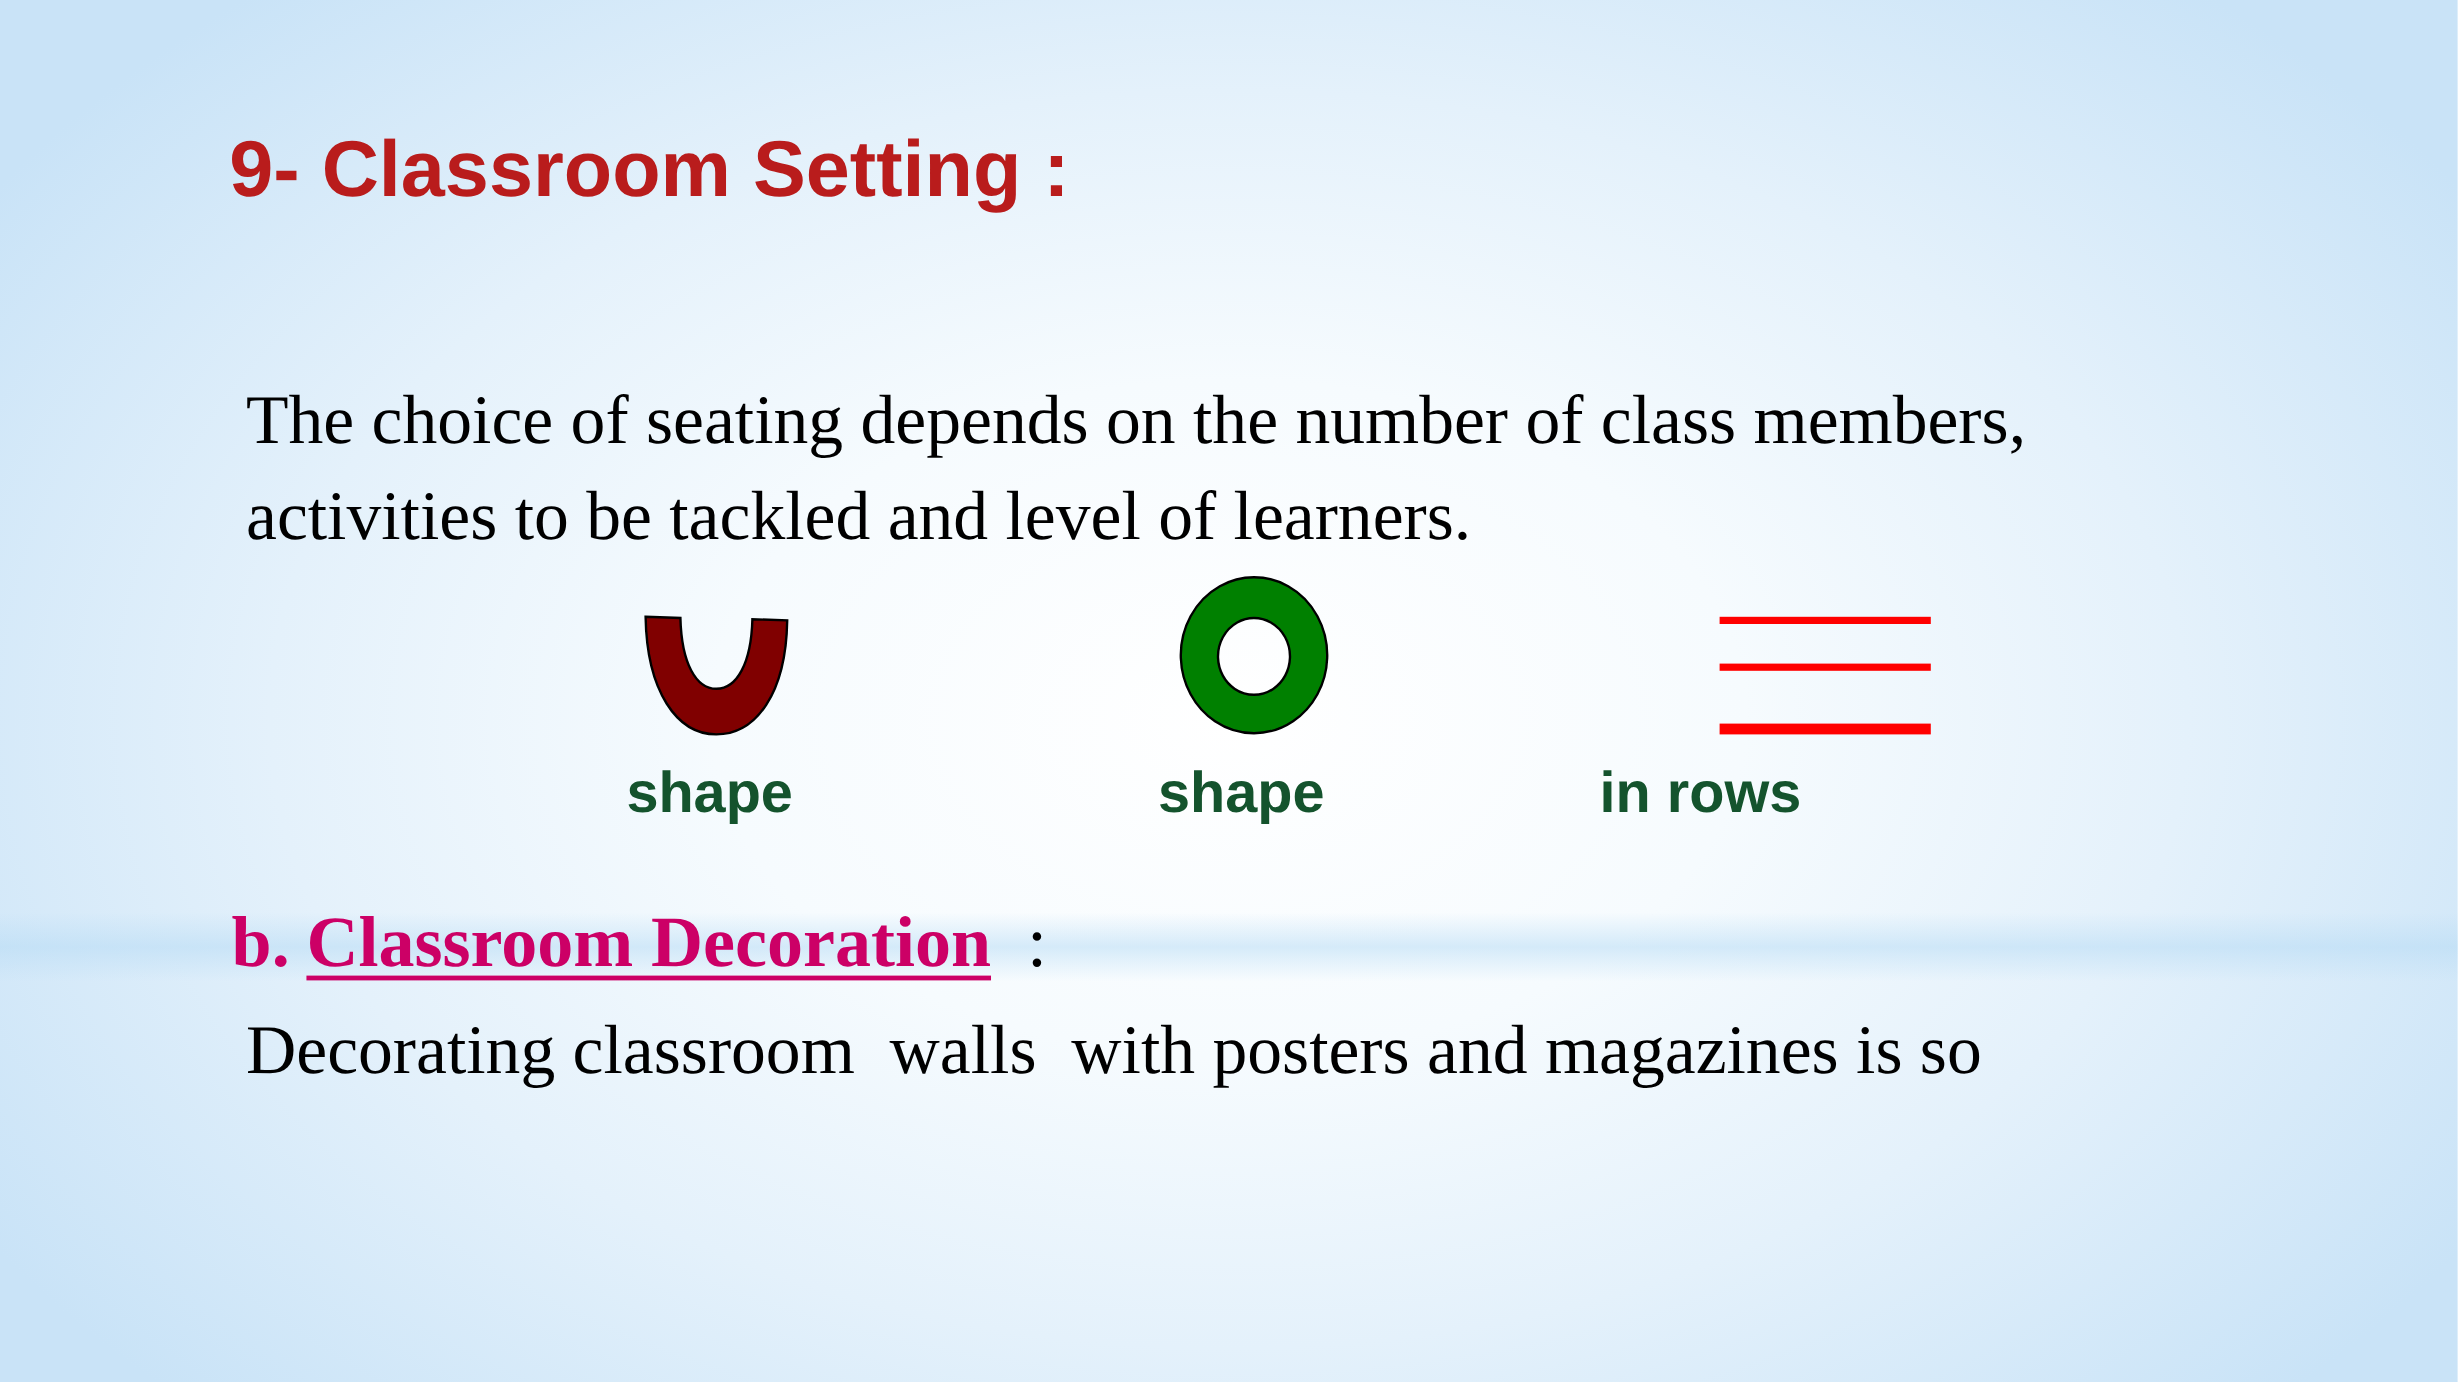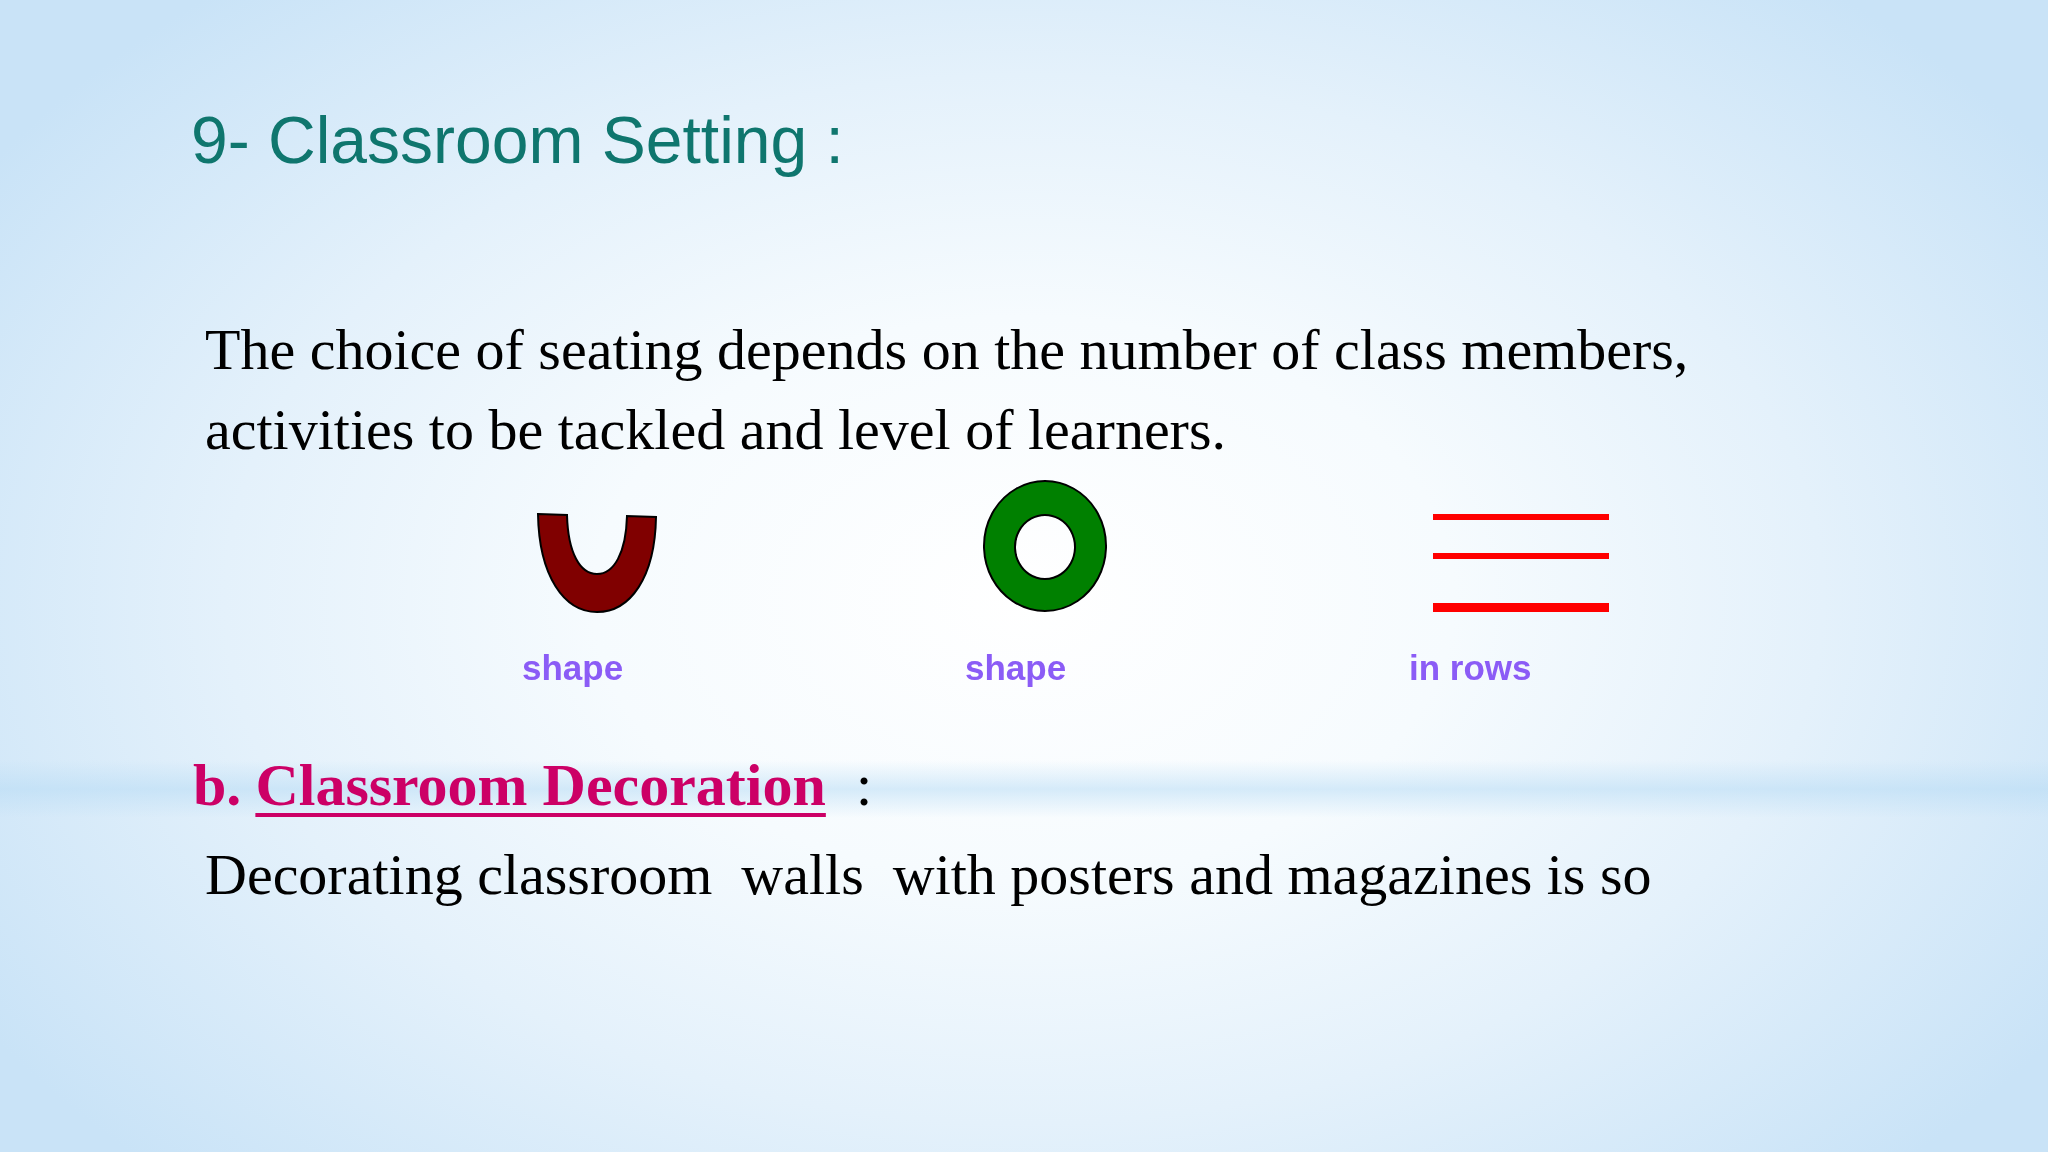--- a/index.html
+++ b/index.html
@@ -22,23 +22,23 @@
     }
     .slide {
       position: absolute;
       inset: 0;
     }
     .title {
       position: absolute;
       left: 191px;
       top: 104px;
       font-family: "Liberation Sans", sans-serif;
-      font-weight: normal;
+      font-weight: bold;
       font-size: 66px;
-      color: #0f766e;
+      color: #b91c1c;
       line-height: 1.1;
       white-space: nowrap;
       margin: 0;
     }
     .heading {
       position: absolute;
       left: 193px;
       font-family: "Liberation Serif", serif;
       font-weight: bold;
       font-size: 60px;
@@ -68,25 +68,24 @@
     }
     .body-text span { display: block; }
     .figure {
       position: absolute;
       display: block;
     }
     .fig-label {
       position: absolute;
       font-family: "Liberation Sans", sans-serif;
       font-weight: bold;
-      font-size: 35px;
-      color: #8b5cf6;
+      font-size: 48px;
+      color: #14532d;
       white-space: nowrap;
       line-height: 1;
-      margin-top: 12px;
     }
   </style>
 </head>
 <body>
 
 <div class="slide">
 
   <h1 class="title">9- Classroom Setting :</h1>
 
 
@@ -103,21 +102,21 @@
   <svg class="figure" style="left:980px; top:478px;" width="130" height="136" viewBox="0 0 130 136">
     <path fill-rule="evenodd" d="M65,3 A61,65 0 1,0 65.01,3 Z M65,37 A30,32 0 1,1 64.99,37 Z" fill="#008000" stroke="#000000" stroke-width="2"></path>
   </svg>
   <div class="fig-label" style="left:965px; top:638px;">shape</div>
 
   <svg class="figure" style="left:1430px; top:508px;" width="185" height="108" viewBox="0 0 185 108">
     <rect x="3" y="6" width="176" height="6" fill="#ff0000"></rect>
     <rect x="3" y="45" width="176" height="6" fill="#ff0000"></rect>
     <rect x="3" y="95" width="176" height="9" fill="#ff0000"></rect>
   </svg>
-  <div class="fig-label" style="left:1409px; top:638px;">in rows</div>
+  <div class="fig-label" style="left:1333px; top:638px;">in rows</div>
 
   <div class="heading" style="top:752px;">
     <span>b.</span><span style="display:inline-block;width:14px;"></span><span class="u">Classroom Decoration</span><span style="display:inline-block;width:30px;"></span><span class="colon">:</span>
   </div>
 
   <div class="body-text" style="top:825px; line-height:76px;">
     <span style="white-space:pre;text-align:center;">Decorating classroom  walls  with posters and magazines is so</span>
   </div>
 
 

